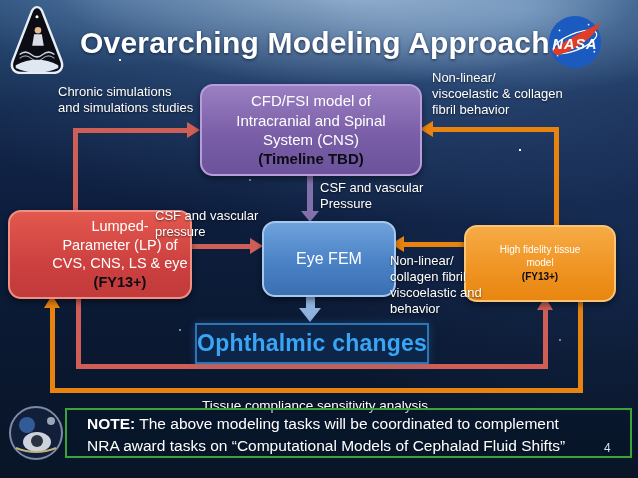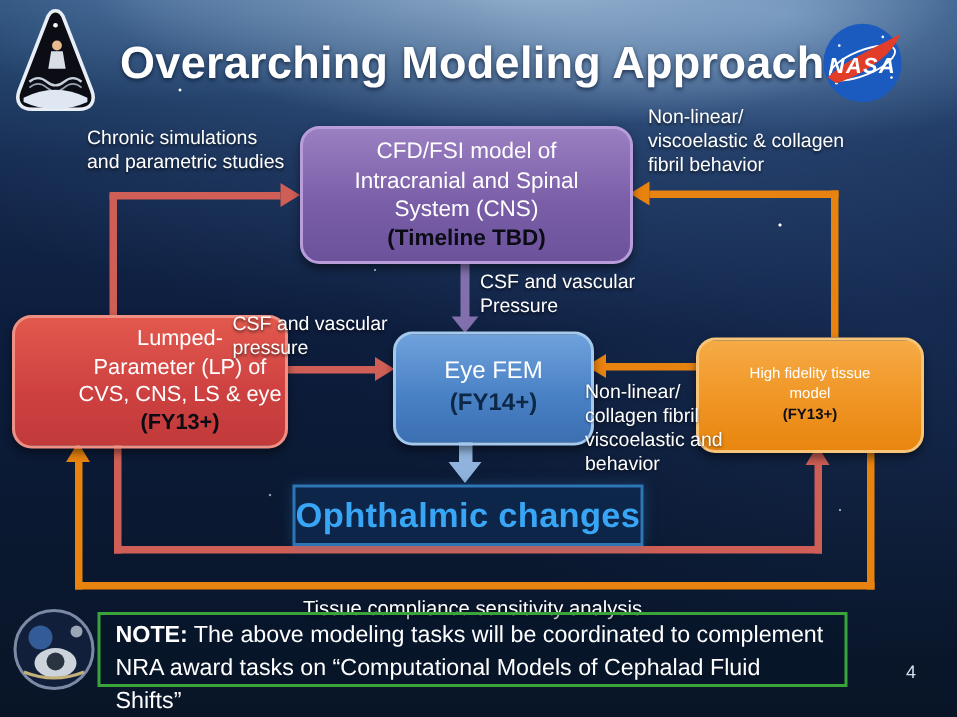--- a/index.html
+++ b/index.html
@@ -57,23 +57,23 @@
   .bx-oph{left:195px;top:323px;width:230px;height:37px;border-radius:0;
     background:rgba(13,40,78,.85);border:2px solid #2e75b6;
     box-shadow:0 0 8px rgba(46,117,182,.35);}
   .bx-oph .ln{font-size:23px;font-weight:bold;color:#38a5f5;letter-spacing:.2px;}
   .lbl{position:absolute;font-size:13px;line-height:1.22;color:#fff;
        text-shadow:0 1px 2px rgba(0,0,0,.6);}
   .lbl.center{text-align:center;margin-top:28px;}
   .seg{position:absolute;}
   .tri{position:absolute;width:0;height:0;}
   .note{
-    position:absolute;left:65px;top:408px;width:500px;height:50px;
+    position:absolute;left:65px;top:408px;width:567px;height:50px;
     border:2.5px solid #3aa33a;background:rgba(5,18,40,.25);
-    padding:3px 10px;box-sizing:border-box;
+    padding:3px 20px;box-sizing:border-box;
     font-size:15.5px;line-height:1.42;color:#fff;
   }
   .note .b{font-weight:bold;}
   .pagenum{position:absolute;left:604px;top:441px;font-size:12px;color:#d7dfec;}
   .logo{position:absolute;}
 </style>
 </head>
 <body>
 
 <div id="slide">
@@ -120,36 +120,35 @@
 
   <div class="bx bx-lp">
     <div class="ln">Lumped-</div>
     <div class="ln">Parameter (LP) of</div>
     <div class="ln">CVS, CNS, LS &amp; eye</div>
     <div class="tl">(FY13+)</div>
   </div>
 
   <div class="bx bx-eye">
     <div class="ln">Eye FEM</div>
-    <div class="tl">(FY14+)</div>
   </div>
 
   <div class="bx bx-tissue">
     <div class="ln">High fidelity tissue</div>
     <div class="ln">model</div>
     <div class="tl">(FY13+)</div>
   </div>
 
   <div class="bx bx-oph">
     <div class="ln">Ophthalmic changes</div>
   </div>
 
   <div class="lbl" style="left:58px;top:84px;">
     <div>Chronic simulations</div>
-    <div>and parametric studies</div>
+    <div>and simulations studies</div>
   </div>
 
   <div class="lbl" style="left:432px;top:70px;">
     <div>Non-linear/</div>
     <div>viscoelastic &amp; collagen</div>
     <div>fibril behavior</div>
   </div>
 
   <div class="lbl" style="left:320px;top:180px;">
     <div>CSF and vascular</div>

